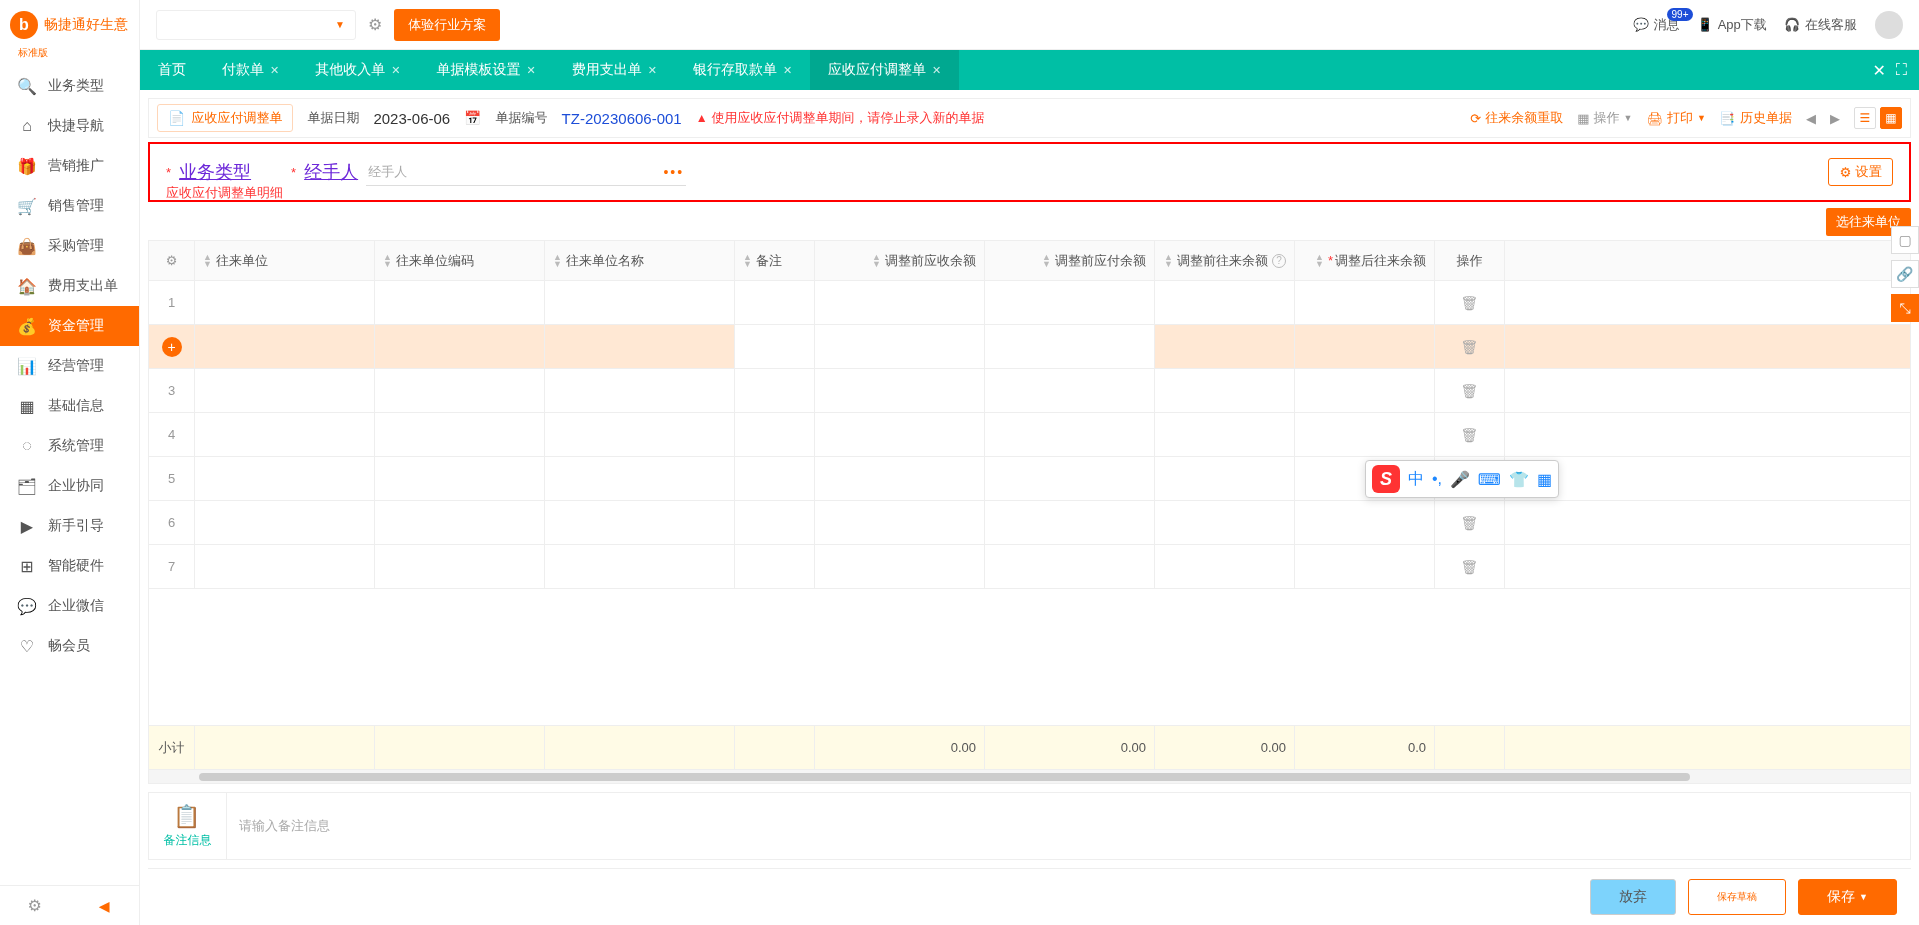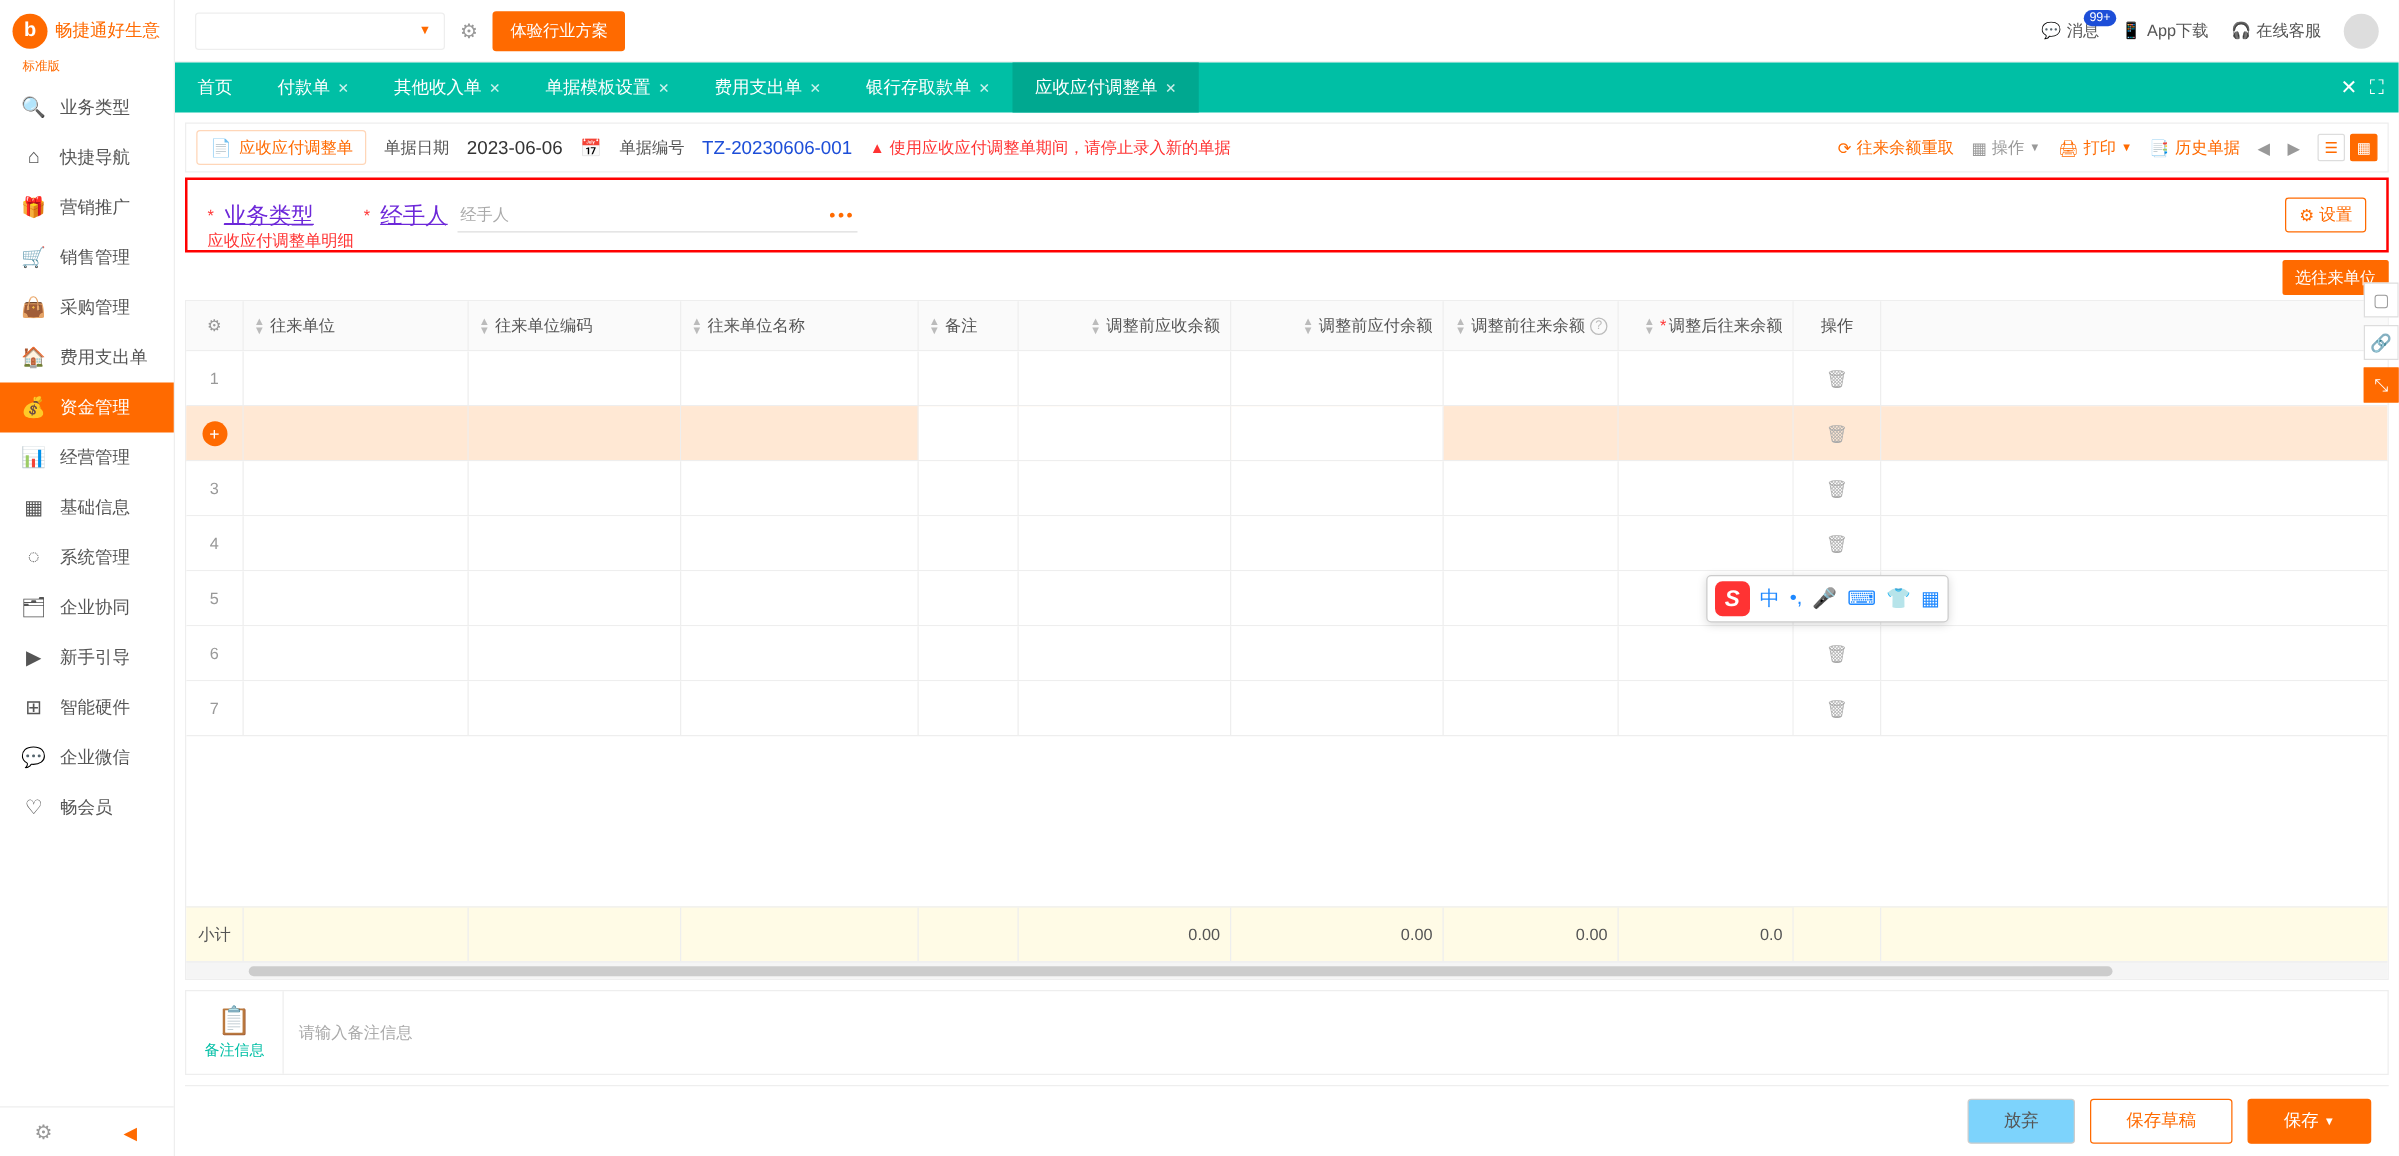--- a/index.html
+++ b/index.html
@@ -96,21 +96,21 @@
 .scrollbar-fake { height:14px; background:#f5f5f5; border-top:1px solid #eee; position:relative; }
 .scrollbar-fake::after { content:""; position:absolute; left:50px; right:220px; top:3px; height:8px; background:#ccc; border-radius:4px; }
 
 .footer-area { background:#fff; border:1px solid #eee; margin-top:8px; display:flex; align-items:stretch; height:68px; }
 .memo-icon-box { width:78px; display:flex; flex-direction:column; align-items:center; justify-content:center; gap:2px; color:#00bfa5; border-right:1px solid #eee; font-size:12px; }
 .memo-icon-box::before { content:"📋"; font-size:22px; }
 .memo-input { flex:1; padding:10px 12px; color:#aaa; font-size:13px; display:flex; align-items:center; }
 
 .bottom-bar { background:#fff; padding:10px 14px; display:flex; justify-content:flex-end; gap:12px; border-top:1px solid #eee; margin-top:8px; }
 .btn-plain { background:#7dd3fc; border:1px solid #ccc; padding:8px 28px; border-radius:3px; cursor:pointer; font-size:14px; color:#555; }
-.btn-outline-orange { background:#fff; border:1px solid #ff6a00; color:#ff6a00; padding:8px 28px; border-radius:3px; cursor:pointer; font-size:14px; }
+.btn-outline-orange { background:#fff; border:1px solid #ff6a00; color:#ff6a00; padding:8px 28px; border-radius:3px; cursor:pointer; font-size:10px; }
 .btn-orange { background:#ff6a00; border:1px solid #ff6a00; color:#fff; padding:8px 28px; border-radius:3px; cursor:pointer; font-size:14px; display:flex; align-items:center; gap:4px; }
 
 .right-rail { position:absolute; right:0; top:226px; width:28px; display:flex; flex-direction:column; gap:6px; }
 .rail-btn { width:28px; height:28px; background:#fff; border:1px solid #ddd; display:flex; align-items:center; justify-content:center; cursor:pointer; color:#999; font-size:14px; }
 .rail-btn.orange { background:#ff6a00; color:#fff; border-color:#ff6a00; }
 
 .ime-bar { position:absolute; right:360px; top:460px; background:#fff; border:1px solid #ccc; border-radius:4px; box-shadow:0 2px 8px rgba(0,0,0,0.15); display:flex; align-items:center; padding:4px 6px; gap:8px; }
 .ime-s { width:28px; height:28px; background:#ff3333; color:#fff; border-radius:6px; display:flex; align-items:center; justify-content:center; font-weight:bold; font-size:18px; font-style:italic; }
 .ime-icon { color:#1e88ff; font-size:16px; cursor:pointer; }
 </style>

